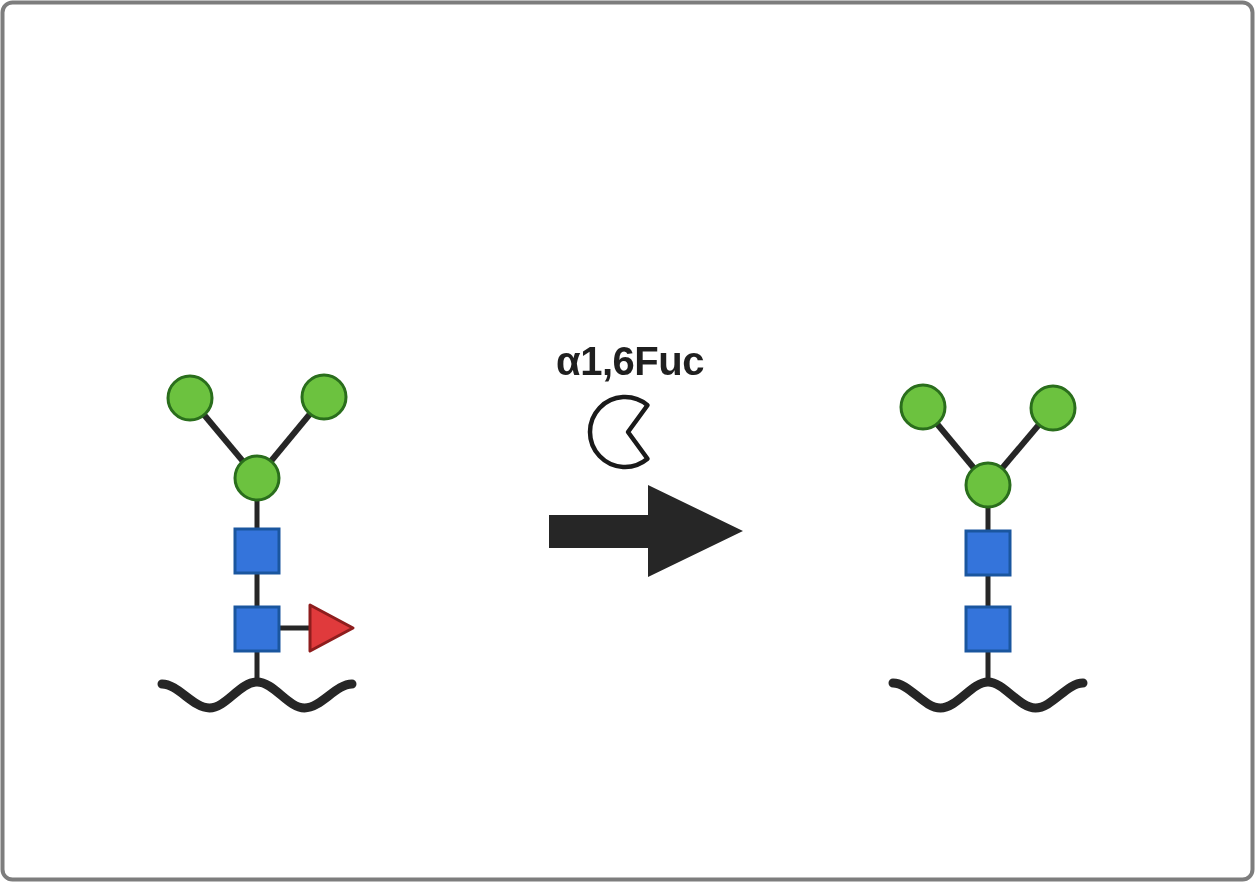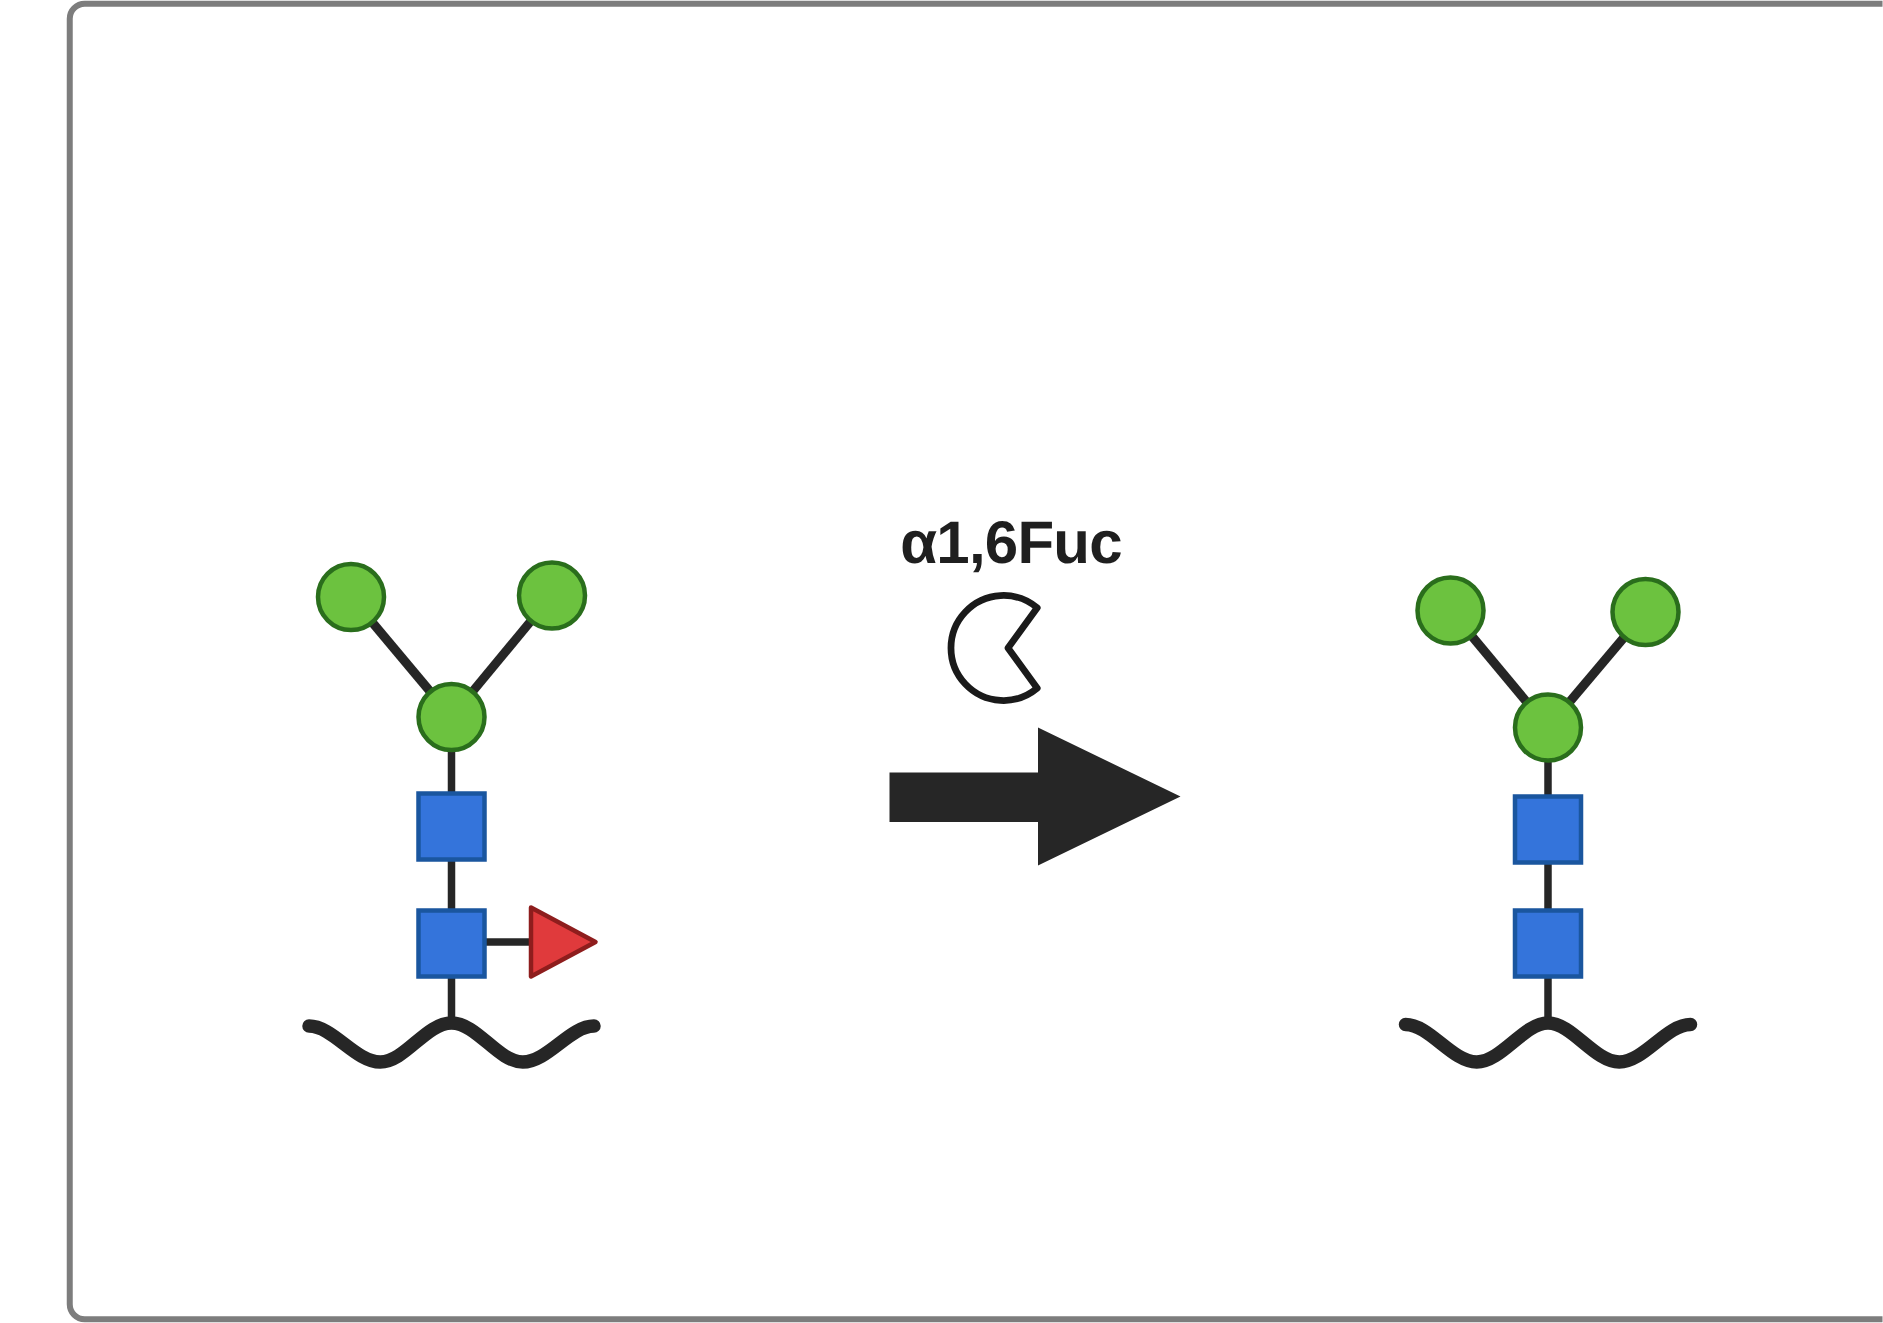--- a/index.html
+++ b/index.html
@@ -8,21 +8,20 @@
     background: #ffffff;
     width: 1255px;
     height: 882px;
     overflow: hidden;
     font-family: "Liberation Sans", sans-serif;
   }
   .canvas-wrap {
     position: relative;
     width: 1208px;
     height: 882px;
-    margin-left: 44px;
   }
   svg { display: block; }
   .enzyme-label {
     font-family: "Liberation Sans", "DejaVu Sans", sans-serif;
     font-weight: 700;
     font-size: 40px;
     letter-spacing: -0.5px;
   }
 </style>
 </head>

